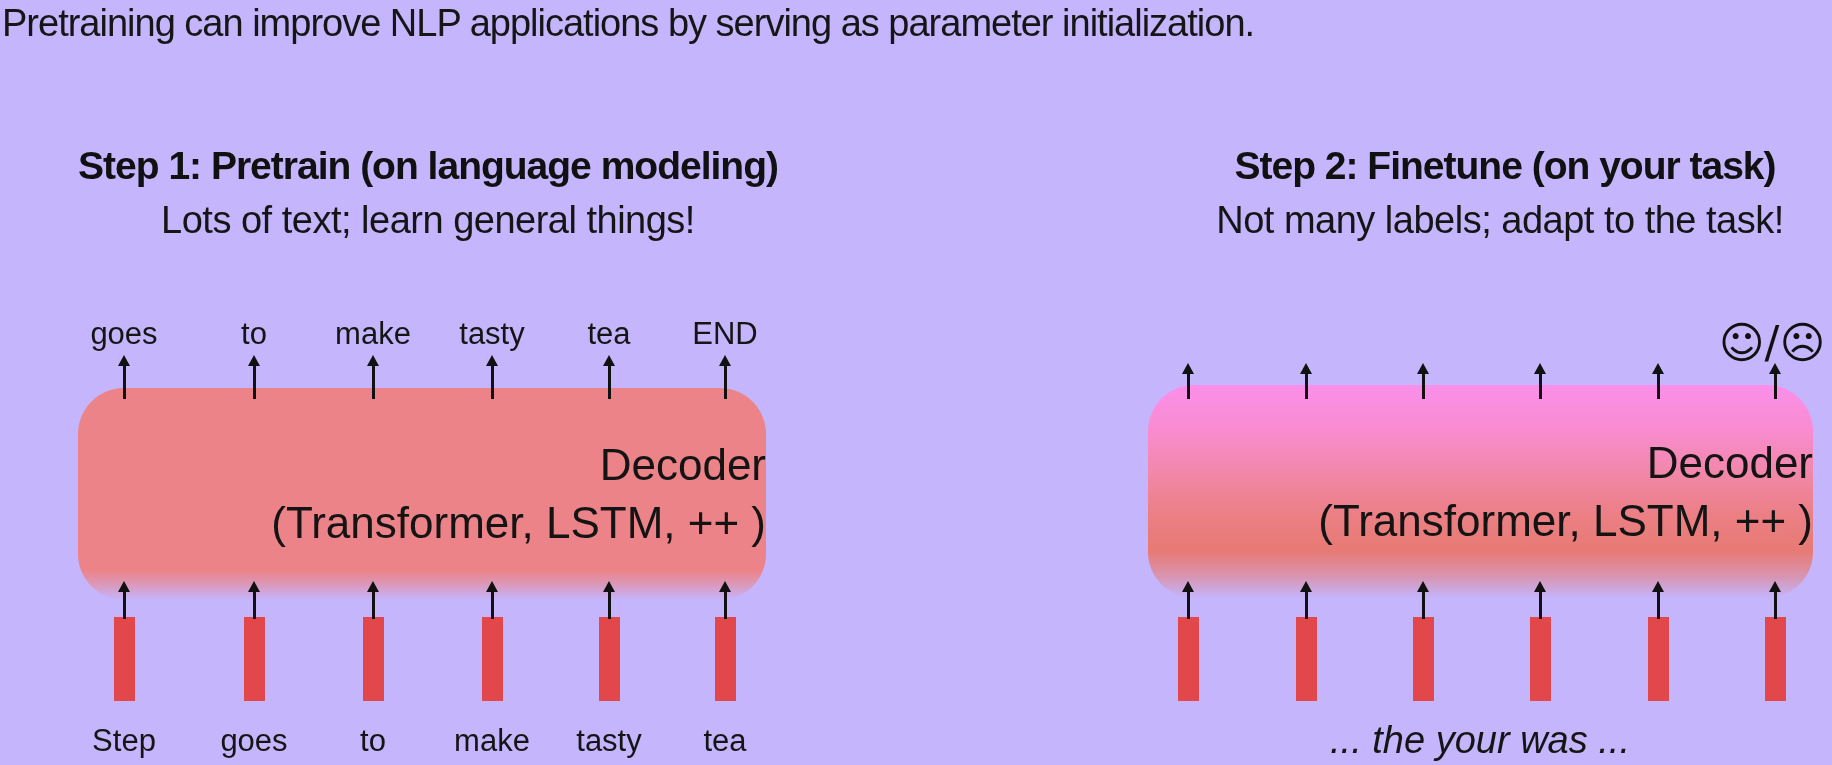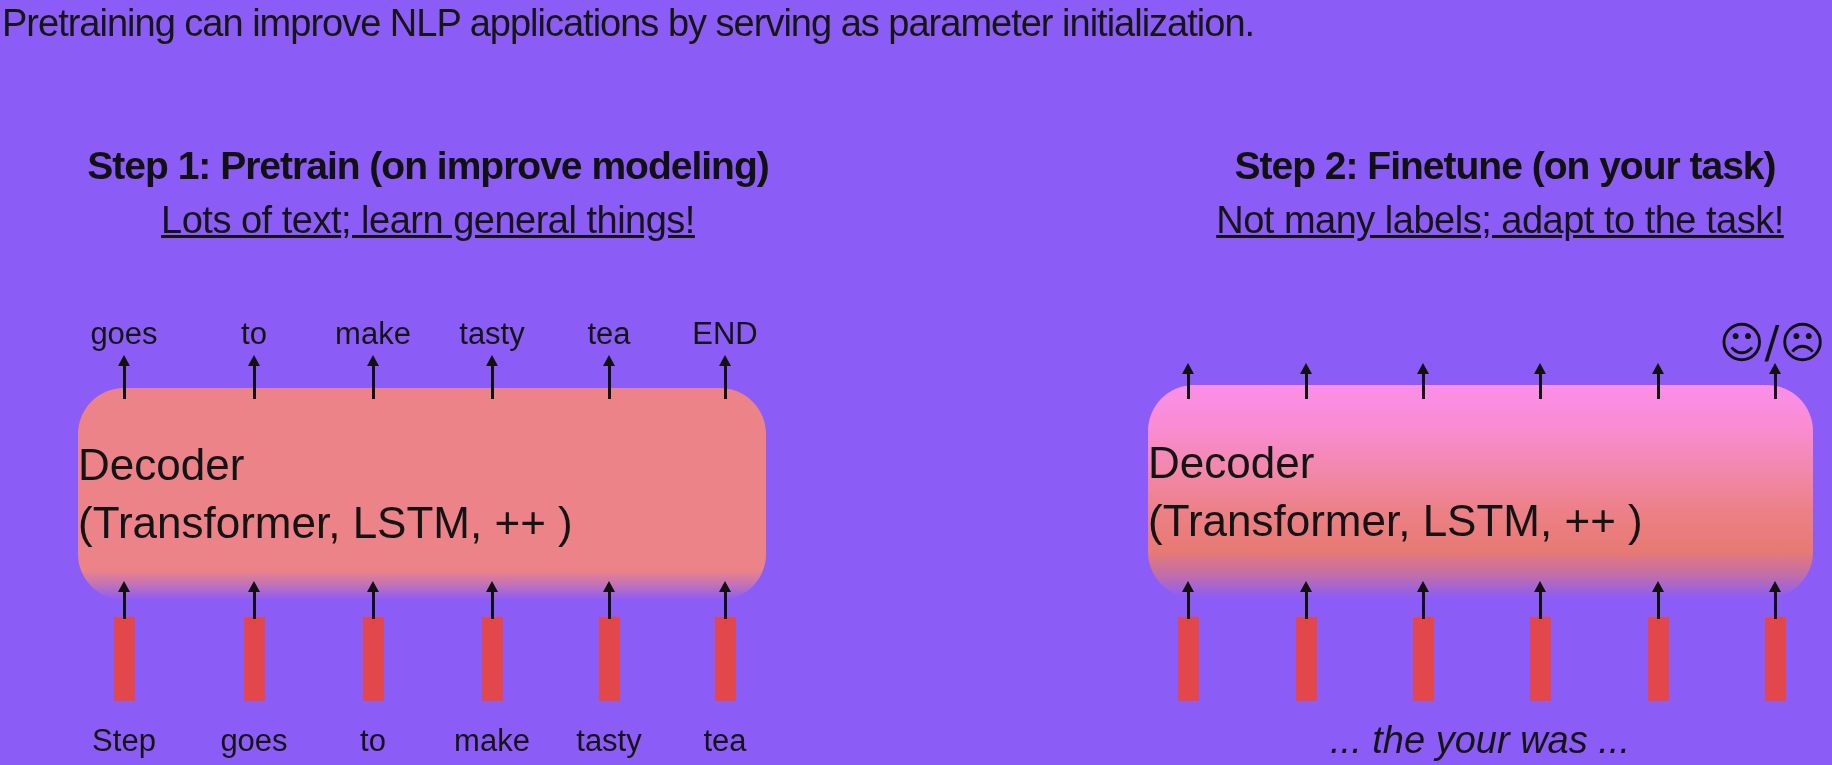--- a/index.html
+++ b/index.html
@@ -1,37 +1,37 @@
 <!DOCTYPE html>
 <html style="--pretrain-box: #EC8388; --finetune-box-top: #FB8FE9; --finetune-box-bottom: #E87A74; --bar: #E2474C; --arrow: #111111; --text: #1A1A1A;"><head>
 <meta charset="utf-8">
 <style>
   html,body{margin:0;padding:0;background:#fff;}
   .canvas{
-    position:relative;width:1832px;height:765px;background:#8b5cf6;
+    position:relative;width:1832px;height:765px;background:#c4b5fd;
     font-family:"Liberation Sans",sans-serif;color:#1a1a1a;overflow:hidden;
   }
   .slide-title{
     position:absolute;left:2px;top:0;font-size:38px;line-height:46px;
     letter-spacing:-1px;color:#161616;white-space:nowrap;
   }
   .heading{
     position:absolute;top:144px;width:800px;text-align:center;
     font-size:39px;font-weight:bold;letter-spacing:-1px;color:#111;white-space:nowrap;
   }
   .sub{
     position:absolute;top:199px;width:800px;text-align:center;
-    font-size:38px;letter-spacing:-0.5px;color:#151515;white-space:nowrap;text-decoration:underline;
+    font-size:38px;letter-spacing:-0.5px;color:#151515;white-space:nowrap;
   }
   .word{
     position:absolute;width:140px;text-align:center;font-size:31px;color:#151515;z-index:2;
   }
   .decoder{
     position:absolute;top:388px;height:212px;border-radius:46px;z-index:1;
-    display:flex;flex-direction:column;justify-content:center;align-items:flex-start;text-align:center;
+    display:flex;flex-direction:column;justify-content:center;align-items:flex-end;text-align:center;
   }
   .box-pretrain{
     left:78px;width:688px;
     background:linear-gradient(180deg,
       var(--pretrain-box,#EC8388) 0%,var(--pretrain-box,#EC8388) 86%,
       rgba(236,131,136,0.55) 93%,rgba(236,131,136,0) 100%);
   }
   .box-finetune{
     left:1148px;width:665px;top:385px;height:213px;
     background:linear-gradient(180deg,
@@ -63,21 +63,21 @@
   .top-words{top:316px;}
   .bottom-words{top:723px;}
 </style>
 </head>
 <body>
 
 <div class="canvas">
 
   <div class="slide-title">Pretraining can improve NLP applications by serving as parameter initialization.</div>
 
-  <div class="heading" style="left:28px">Step 1: Pretrain (on improve modeling)</div>
+  <div class="heading" style="left:28px">Step 1: Pretrain (on language modeling)</div>
   <div class="sub" style="left:28px">Lots of text; learn general things!</div>
 
   <div class="word top-words" style="left:54px">goes</div>
   <div class="word top-words" style="left:184px">to</div>
   <div class="word top-words" style="left:303px">make</div>
   <div class="word top-words" style="left:422px">tasty</div>
   <div class="word top-words" style="left:539px">tea</div>
   <div class="word top-words" style="left:655px">END</div>
 
   <div class="arrow" style="left:117px;top:355px;height:44px">

